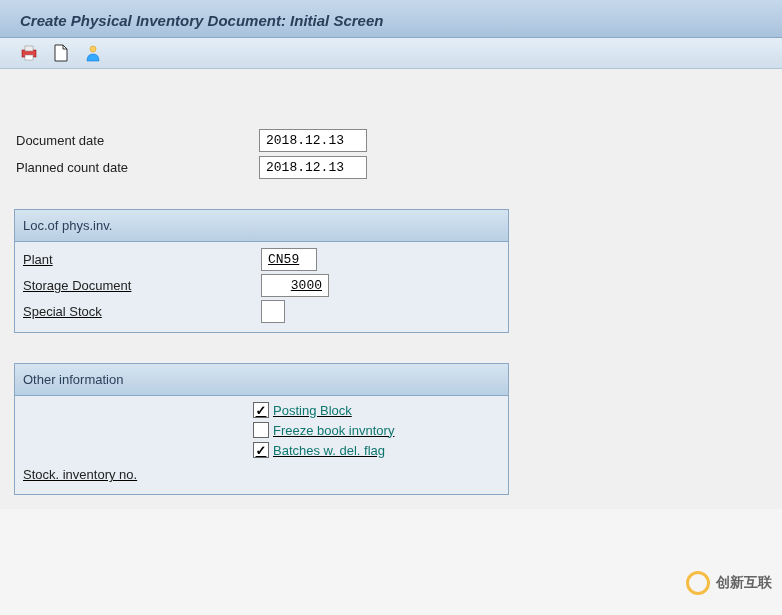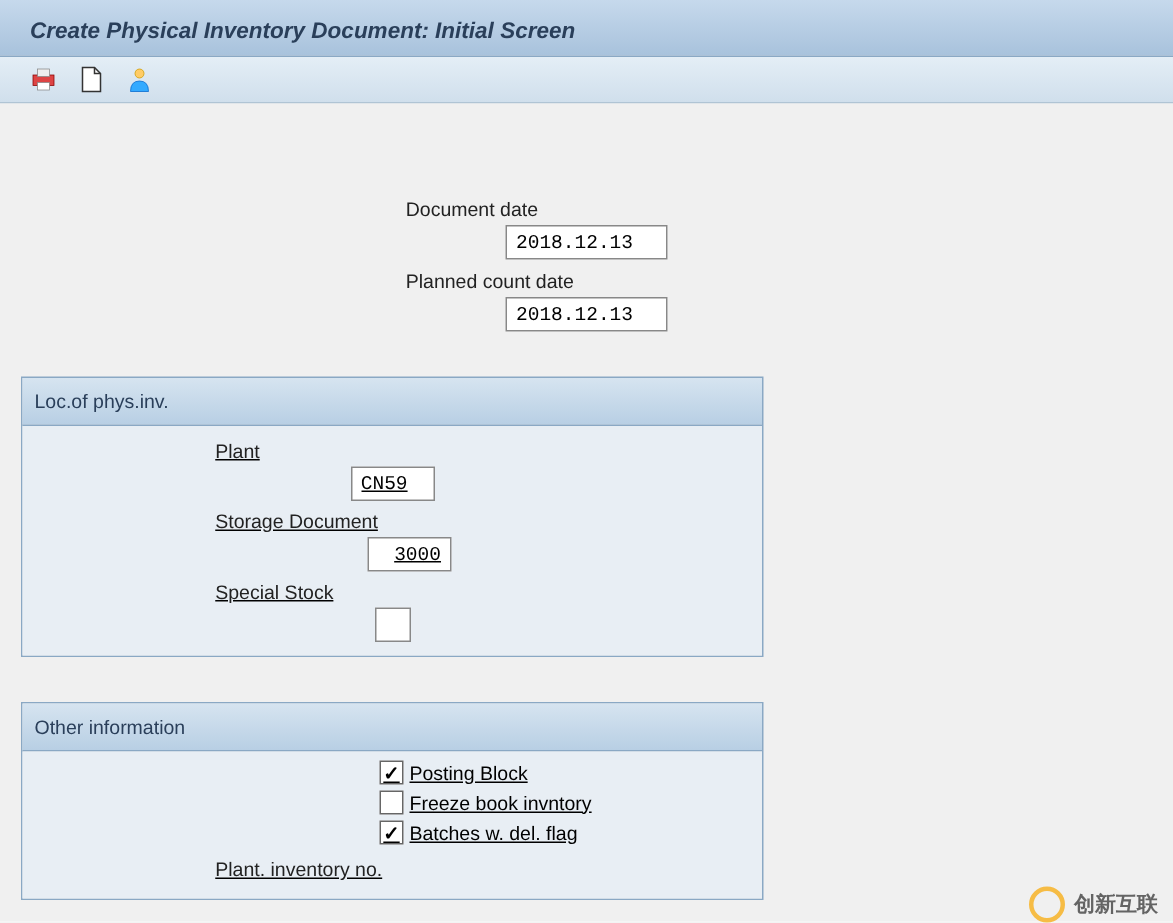--- a/index.html
+++ b/index.html
@@ -39,38 +39,37 @@
       justify-content: center;
     }
     .content {
       padding: 60px 14px 14px 14px;
       background: #f0f0f0;
     }
     .field-row {
       display: flex;
       align-items: center;
       margin-bottom: 4px;
-      flex-direction: column;
     }
     .field-label {
       width: 245px;
       padding: 3px 0 3px 2px;
       color: #222;
     }
     .input-box {
       border: 1px solid #888;
       background: #fff;
       padding: 3px 6px;
       font-family: 'Courier New', monospace;
       font-size: 13px;
       height: 23px;
     }
     .input-date { width: 108px; }
     .input-plant { width: 56px; }
-    .input-storage { width: 56px; text-align: right; margin-left: 23px; }
+    .input-storage { width: 68px; text-align: right; }
     .input-special { width: 24px; }
     .groupbox {
       margin-top: 30px;
       border: 1px solid #8aa8c4;
       width: 495px;
     }
     .groupbox-header {
       background: linear-gradient(to bottom, #d6e4f0 0%, #b8cfe4 100%);
       padding: 8px 8px;
       color: #2a3f5a;
@@ -100,25 +99,25 @@
       background: #fff;
       margin-right: 4px;
       display: inline-flex;
       align-items: center;
       justify-content: center;
       font-size: 13px;
       line-height: 1;
       font-weight: bold;
     }
     .check-label {
-      color: #000000;
+      color: #0f766e;
     }
     .watermark {
       position: absolute;
-      bottom: 0;
+      bottom: 20px;
       right: 10px;
       display: flex;
       align-items: center;
       gap: 6px;
       opacity: 0.9;
       padding-left: 12px;
     }
     .watermark-logo {
       width: 24px; height: 24px;
       border-radius: 50%;
@@ -198,21 +197,21 @@
       </div>
       <div class="checkbox-row">
         <span class="checkbox-box"></span>
         <span class="check-label">Freeze book invntory</span>
       </div>
       <div class="checkbox-row">
         <span class="checkbox-box">✓</span>
         <span class="check-label">Batches w. del. flag</span>
       </div>
       <div class="field-row" style="margin-top:6px">
-        <div class="field-label">Plant. inventory no.</div>
+        <div class="field-label">Stock. inventory no.</div>
       </div>
     </div>
   </div>
 
 </div>
 
 <div class="watermark">
   <div class="watermark-logo"></div>
   <div class="watermark-text">创新互联</div>
 </div>

